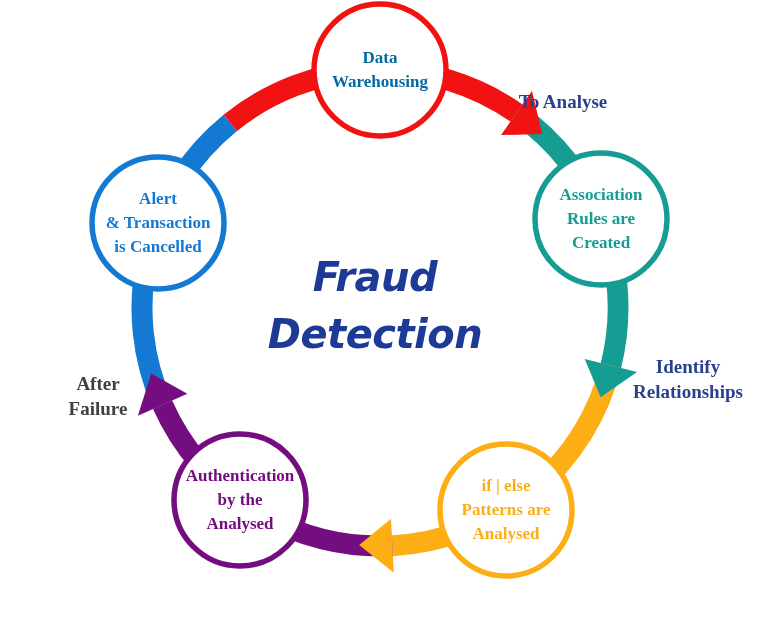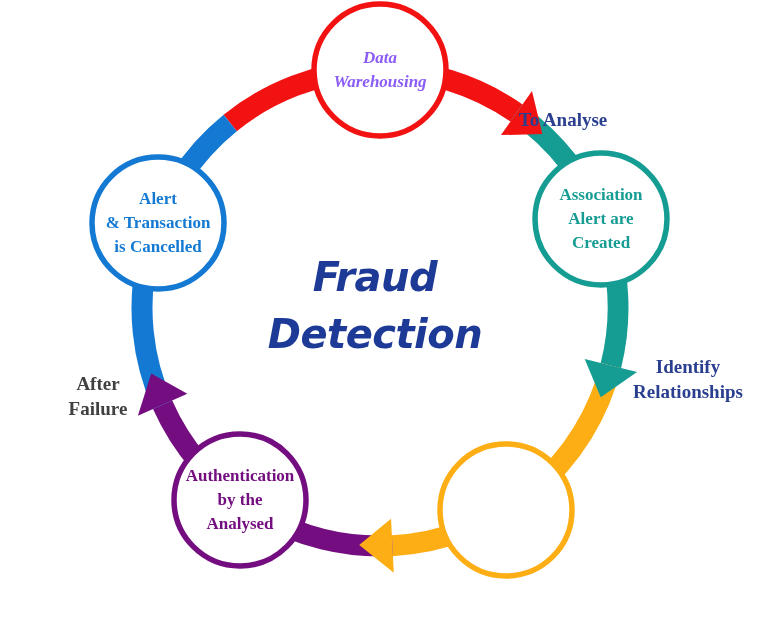--- a/index.html
+++ b/index.html
@@ -26,21 +26,21 @@
   }
   .edge-label {
     font-size: 19px;
     line-height: 25px;
   }
   .n0 { left: 380px; top: 70px;  }
   .n1 { left: 601px; top: 219px; }
   .n2 { left: 506px; top: 510px; }
   .n3 { left: 240px; top: 500px; }
   .n4 { left: 158px; top: 223px; }
-  .e0 { left: 563px; top: 101px; width: 180px; margin-top: 18px; }
+  .e0 { left: 563px; top: 101px; width: 180px; }
   .e1 { left: 688px; top: 379px; width: 170px; }
   .e2 { left: 382px; top: 603px; width: 280px; }
   .e3 { left: 98px;  top: 396px; width: 150px; }
   .diagram-title {
     position: absolute;
     left: 375px; top: 306px;
     transform: translate(-50%, -50%);
     text-align: center;
     white-space: pre-line;
     font-family: "DejaVu Sans", sans-serif;
@@ -73,25 +73,28 @@
     <circle cx="380" cy="70" r="66" fill="#ffffff" stroke-width="5.5" stroke="#F21212"></circle>
     <circle cx="601" cy="219" r="66" fill="#ffffff" stroke-width="5.5" stroke="#159C93"></circle>
     <circle cx="506" cy="510" r="66" fill="#ffffff" stroke-width="5.5" stroke="#FDAE14"></circle>
     <circle cx="240" cy="500" r="66" fill="#ffffff" stroke-width="5.5" stroke="#740D80"></circle>
     <circle cx="158" cy="223" r="66" fill="#ffffff" stroke-width="5.5" stroke="#1379D2"></circle>
   </svg>
 
   <div class="diagram-title" style="color: rgb(28, 58, 150);">Fraud
 Detection</div>
 
-  <div class="overlay-label node-label n0" style="color: #8b5cf6; font-style: italic;">Data
+  <div class="overlay-label node-label n0" style="color: #0369a1;">Data
 Warehousing</div>
   <div class="overlay-label node-label n1" style="color: rgb(21, 156, 147);">Association
-Alert are
+Rules are
 Created</div>
+  <div class="overlay-label node-label n2" style="color: rgb(253, 174, 20);">if | else
+Patterns are
+Analysed</div>
   <div class="overlay-label node-label n3" style="color: rgb(116, 13, 128);">Authentication
 by the
 Analysed</div>
   <div class="overlay-label node-label n4" style="color: rgb(19, 121, 210);">Alert
 &amp; Transaction
 is Cancelled</div>
 
   <div class="overlay-label edge-label e0" style="color: rgb(42, 63, 143);">To Analyse</div>
   <div class="overlay-label edge-label e1" style="color: rgb(42, 63, 143);">Identify
 Relationships</div>

